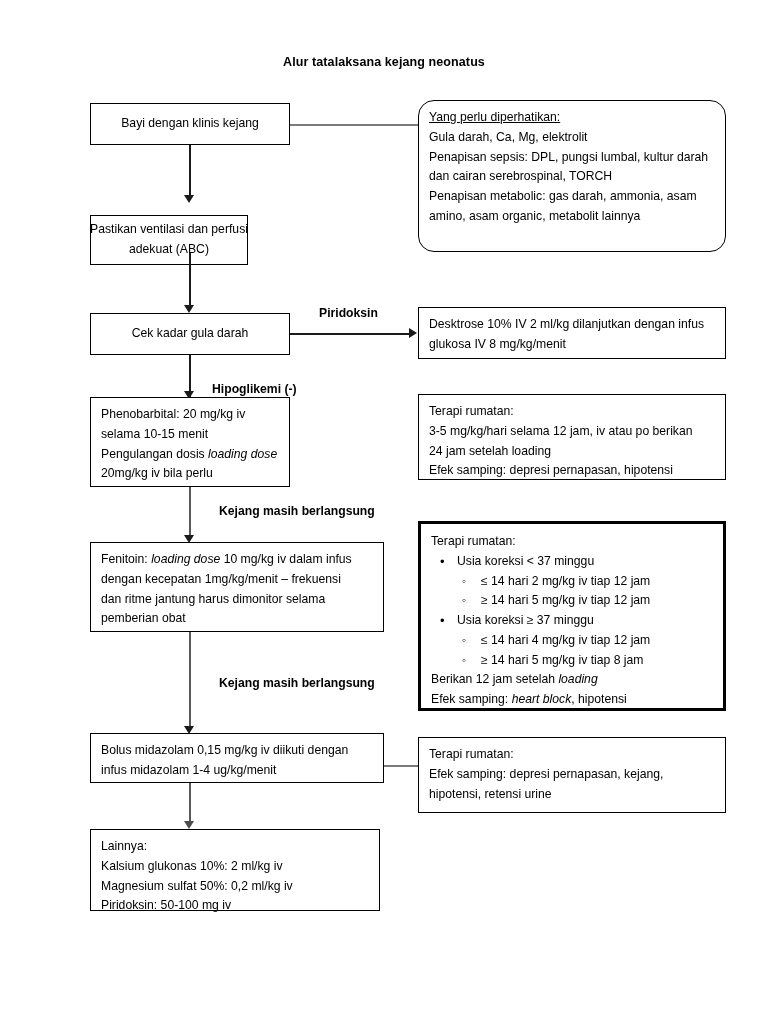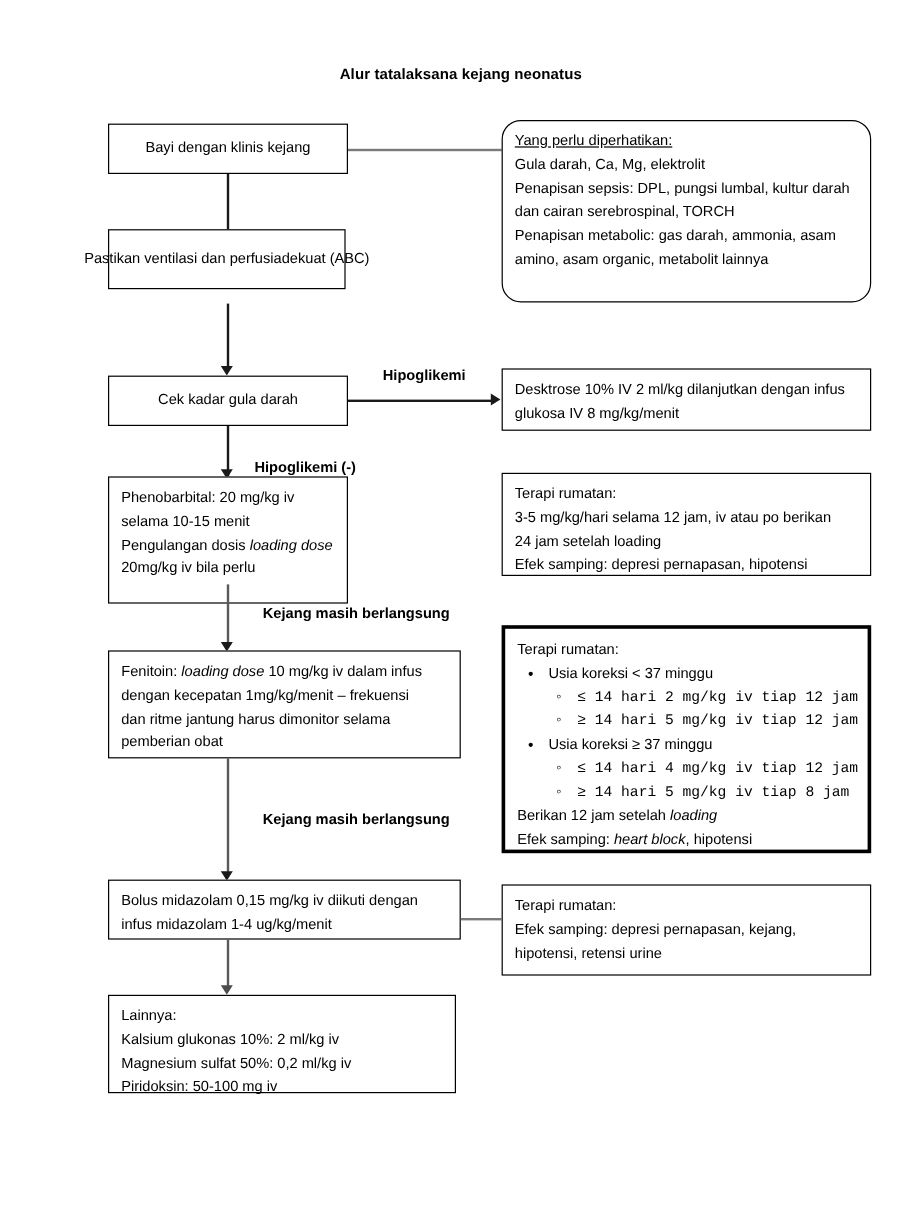--- a/index.html
+++ b/index.html
@@ -116,21 +116,20 @@
     content: "\2022";
     position: absolute;
     left: 9px;
     top: -1px;
     font-size: 13px;
   }
   .bullet-l2 {
     position: relative;
     padding-left: 50px;
     white-space: nowrap;
-    font-family: Liberation Mono, monospace;
   }
   .bullet-l2::before {
     content: "\25E6";
     position: absolute;
     left: 31px;
     top: 0px;
     font-size: 12px;
   }
 </style>
 </head>
@@ -151,46 +150,46 @@
     <div class="ln">Gula darah, Ca, Mg, elektrolit</div>
     <div class="ln">Penapisan sepsis: DPL, pungsi lumbal, kultur darah</div>
     <div class="ln">dan cairan serebrospinal, TORCH</div>
     <div class="ln">Penapisan metabolic: gas darah, ammonia, asam</div>
     <div class="ln">amino, asam organic, metabolit lainnya</div>
   </div>
 
   <div class="vline dark" style="left:189px; top:145px; height:52px;"></div>
   <div class="arrow-down" style="left:184px; top:195px;"></div>
 
-  <div class="box" style="left:90px; top:191px; width:198px; height:50px; display:flex; flex-direction:row; align-items:center; justify-content:center; text-align:center; padding:3px 6px;">
+  <div class="box" style="left:90px; top:215px; width:158px; height:50px; display:flex; flex-direction:column; align-items:center; justify-content:center; text-align:center; padding:3px 6px;">
     <div class="ln">Pastikan ventilasi dan perfusi</div>
     <div class="ln">adekuat (ABC)</div>
   </div>
 
   <div class="vline dark" style="left:189px; top:253px; height:55px;"></div>
   <div class="arrow-down" style="left:184px; top:305px;"></div>
 
   <div class="box center" style="left:90px; top:313px; width:200px; height:42px;">
     <span class="ln">Cek kadar gula darah</span>
   </div>
 
-  <div class="edge-label" style="left:319px; top:306px;">Hipoglikemi</div>
+  <div class="edge-label" style="left:319px; top:306px;">Piridoksin</div>
   <div class="hline dark" style="left:290px; top:333px; width:120px;"></div>
   <div class="arrow-right" style="left:409px; top:328px;"></div>
 
   <div class="box thin" style="left:418px; top:307px; width:308px; height:52px;">
     <div class="ln">Desktrose 10% IV 2 ml/kg dilanjutkan dengan infus</div>
     <div class="ln">glukosa IV 8 mg/kg/menit</div>
   </div>
 
   <div class="edge-label" style="left:212px; top:382px;text-align:right;">Hipoglikemi (-)</div>
   <div class="vline dark" style="left:189px; top:355px; height:42px;"></div>
   <div class="arrow-down" style="left:184px; top:391px;"></div>
 
-  <div class="box" style="left:90px; top:397px; width:200px; height:106px;">
+  <div class="box" style="left:90px; top:397px; width:200px; height:90px;">
     <div class="ln">Phenobarbital: 20 mg/kg iv</div>
     <div class="ln">selama 10-15 menit</div>
     <div class="ln"><span>Pengulangan dosis </span><span class="it">loading dose</span></div>
     <div class="ln">20mg/kg iv bila perlu</div>
   </div>
 
   <div class="box thin" style="left:418px; top:394px; width:308px; height:86px;">
     <div class="ln">Terapi rumatan:</div>
     <div class="ln">3-5 mg/kg/hari selama 12 jam, iv atau po berikan</div>
     <div class="ln">24 jam setelah loading</div>

